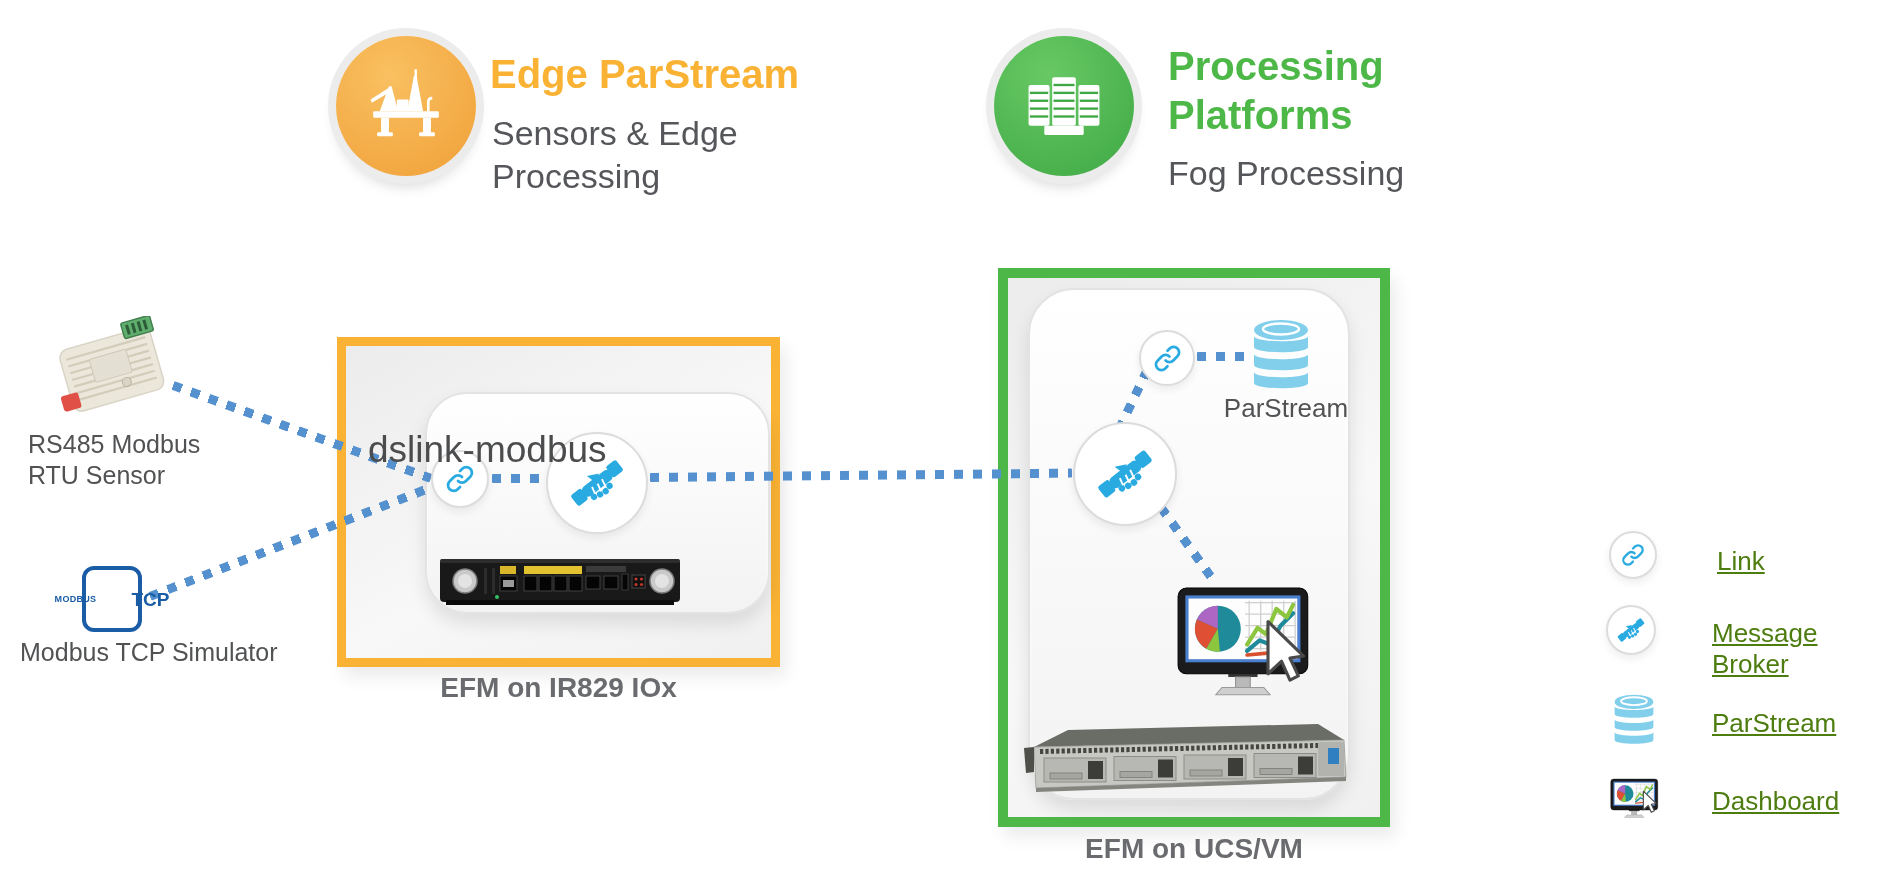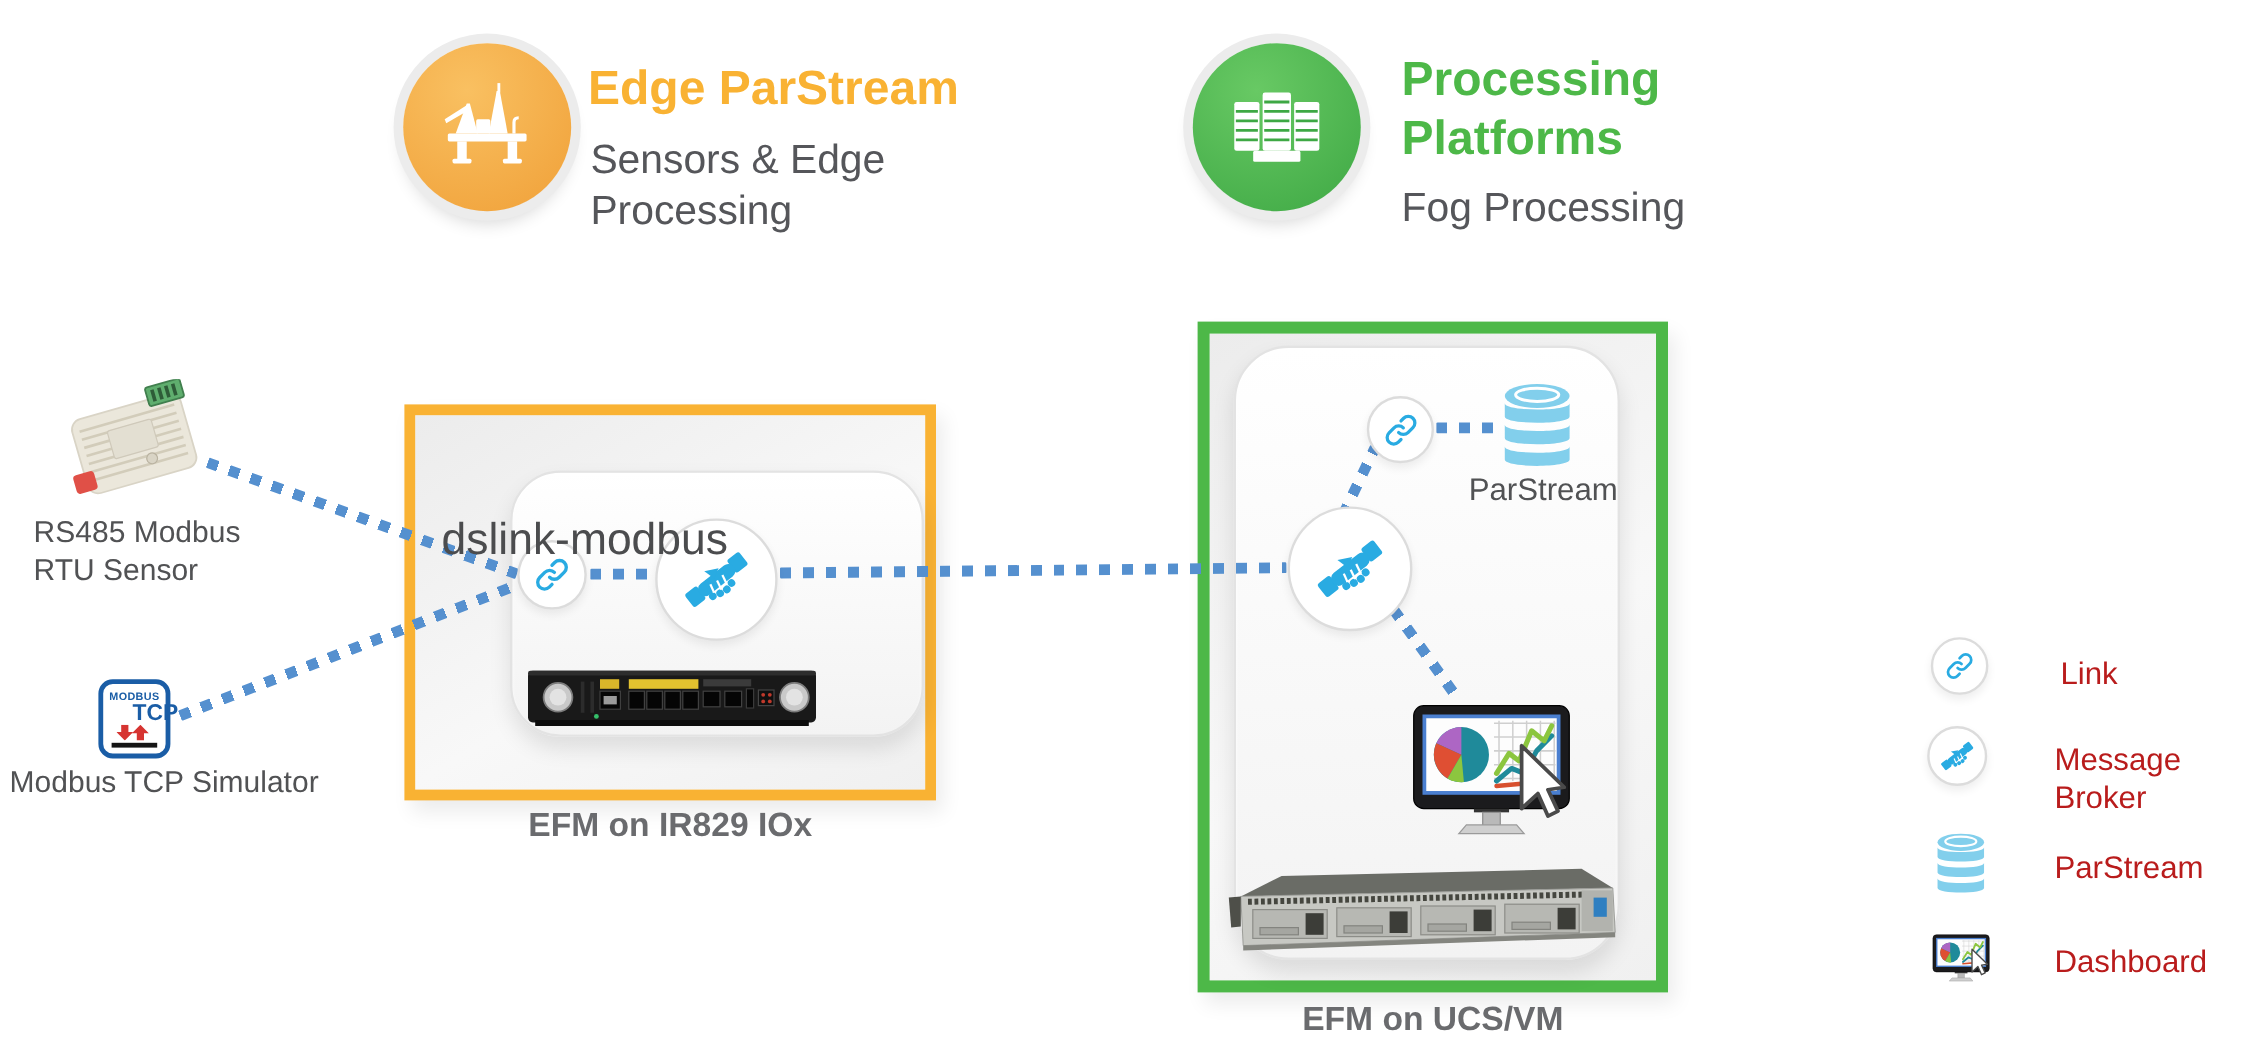--- a/index.html
+++ b/index.html
@@ -33,28 +33,28 @@
   
   .node{position:absolute;border-radius:50%;background:#fff;border:2px solid #dcdcdc;
         box-shadow:0 4px 8px rgba(0,0,0,.07);display:flex;align-items:center;justify-content:center;z-index:3;}
 
   
   .dots{position:absolute;height:9px;transform-origin:0 50%;z-index:2;border-radius:1px;
         background-image:repeating-linear-gradient(90deg, var(--blue) 0, var(--blue) 9px, transparent 9px, transparent 19px);}
 
   .lbl{position:absolute;font-size:25px;line-height:1.22;color:#515254;z-index:3;}
   .cap{position:absolute;font-weight:bold;font-size:28px;color:var(--cap);text-align:center;z-index:3;}
-  .leg{position:absolute;font-size:26px;color:#b91c1c;z-index:3;}
+  .leg{position:absolute;font-size:26px;color:#4d7c0f;z-index:3;text-decoration:underline;}
 
   .icon-cyan{color:var(--cyan);}
   .dev{position:absolute;z-index:3;}
 
   
   .modbus{position:absolute;width:60px;height:66px;border:4px solid #1A5DA6;border-radius:12px;background:#fff;
-          display:flex;flex-direction:column;align-items:center;justify-content:center;z-index:3;padding-top:1px;}
+          display:flex;align-items:center;justify-content:center;z-index:3;padding-top:1px;}
   .modbus .m1{font-size:9px;font-weight:bold;color:#1A5DA6;letter-spacing:.3px;line-height:1;}
   .modbus .m2{font-size:19px;font-weight:bold;color:#1A5DA6;line-height:1.05;margin-left:35px;}
   .modbus .bar{width:38px;height:4px;background:#151515;margin-top:2px;}
 </style>
 </head>
 <body>
 
 <svg width="0" height="0" style="position:absolute" aria-hidden="true">
   <defs>
     <symbol id="sym-link" viewBox="0 0 24 24">
@@ -214,21 +214,21 @@
 
   <div class="modbus" style="left:82px;top:566px;">
     <span class="m1">MODBUS</span>
     <span class="m2">TCP</span>
     <svg width="30" height="13" viewBox="0 0 30 13">
       <path d="M4 0 h6 v6 h4 L7 13 0 6 h4 z" fill="#D63431"></path>
       <path d="M17 13 h6 V7 h4 L20 0 13 7 h4 z" fill="#D63431"></path>
     </svg>
     <span class="bar"></span>
   </div>
-  <div class="lbl" style="left:8px;top:637px;white-space:nowrap;">Modbus TCP Simulator</div>
+  <div class="lbl" style="left:20px;top:637px;white-space:nowrap;">Modbus TCP Simulator</div>
 
   <div class="frame o" style="left:337px;top:337px;width:443px;height:330px;"></div>
   <div class="card" style="left:425px;top:392px;width:345px;height:222px;border-radius:42px;"></div>
 
   <div class="lbl" style="left:368px;top:427px;font-size:37px;color:#4b4c4e;z-index:4;white-space:nowrap;">dslink-modbus</div>
 
   <div class="node icon-cyan" style="left:431px;top:450px;width:58px;height:58px;">
     <svg width="32" height="32">
         <use href="#sym-link"></use>
       </svg>

